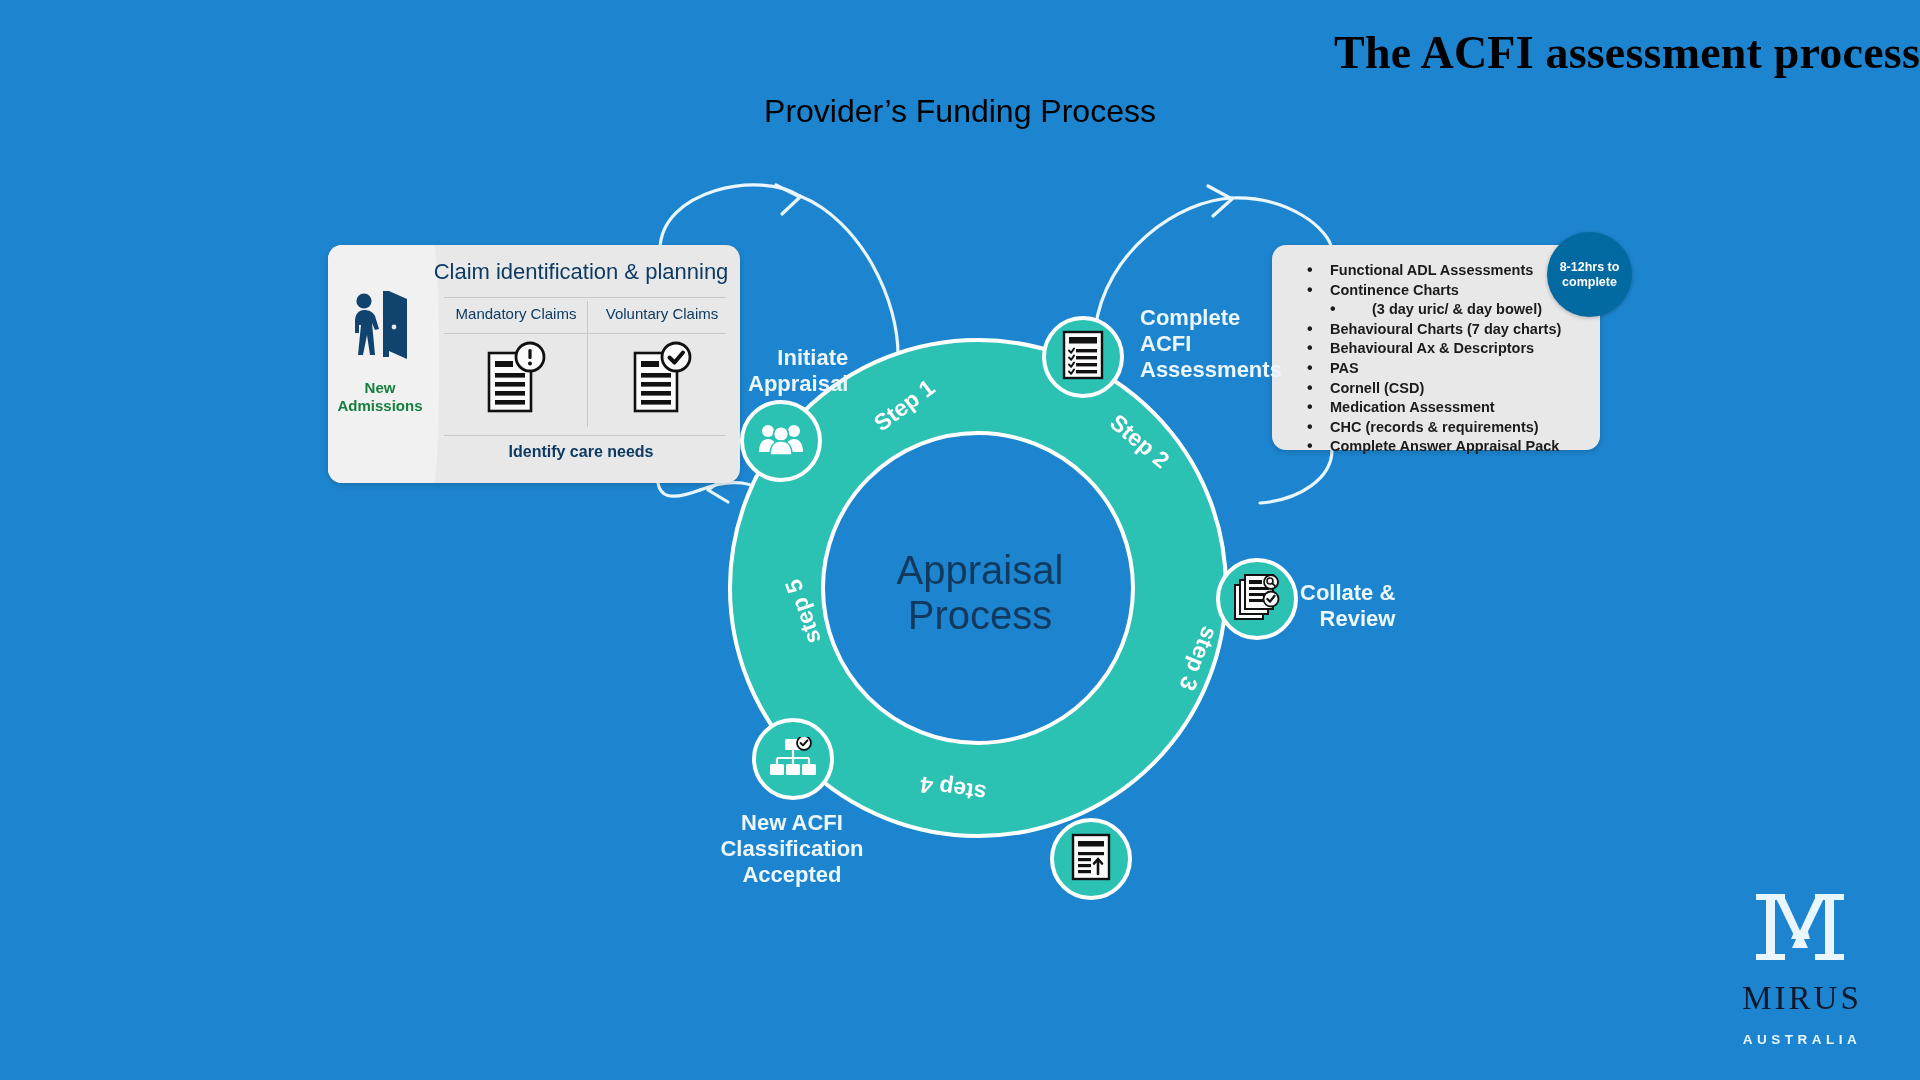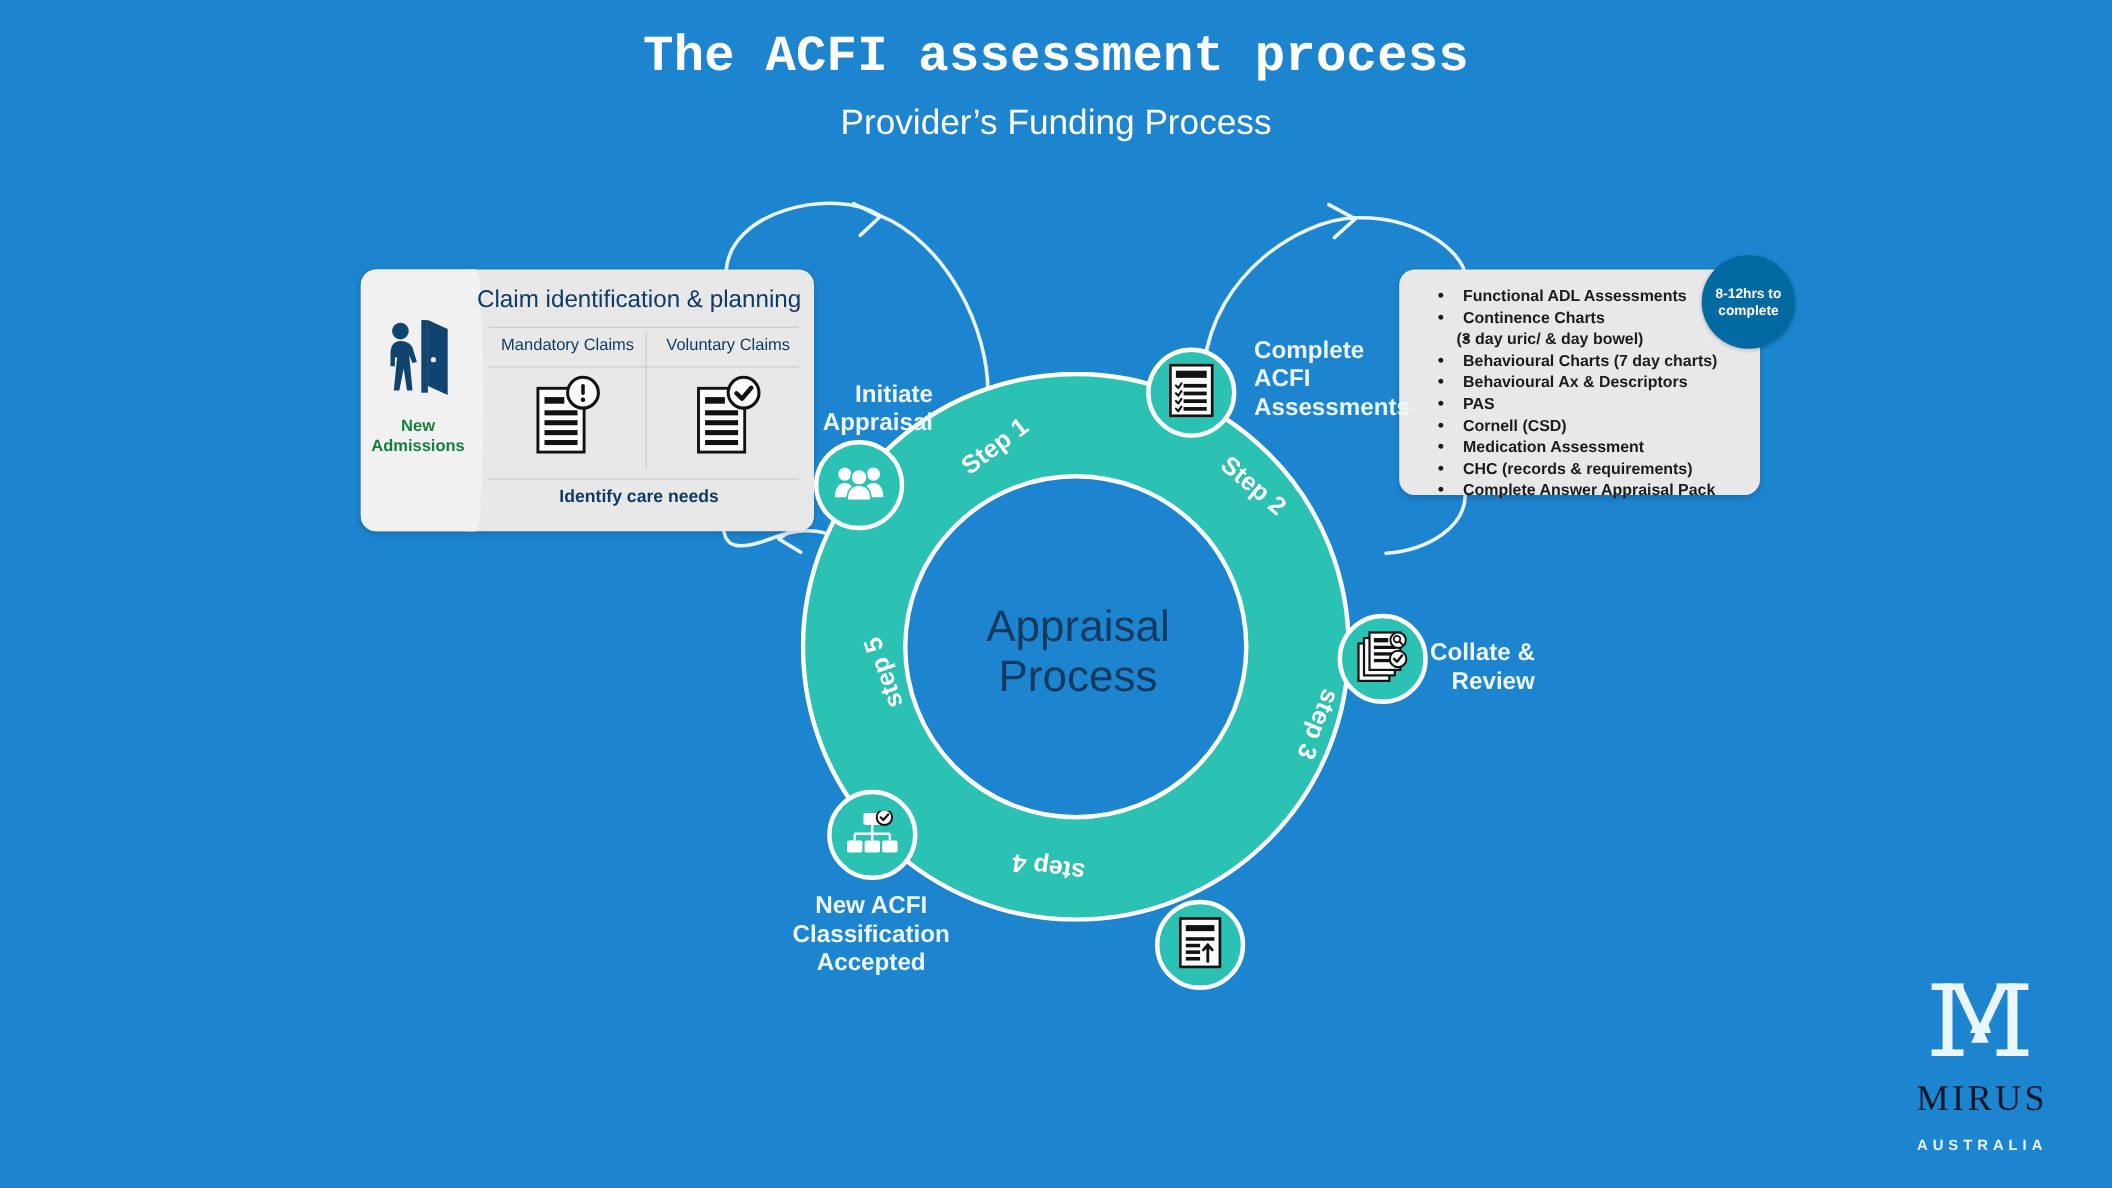--- a/index.html
+++ b/index.html
@@ -12,34 +12,34 @@
   }
   #stage {
     position: relative;
     width: 1920px; height: 1080px;
     background: #1d85d0;
   }
 
   
   #title {
     position: absolute; top: 26px; left: 0; width: 1920px;
-    text-align: center;
-    font-family: Liberation Mono, monospace;
+    text-align: right;
+    font-family: Liberation Serif, serif;
     font-weight: bold;
     font-size: 46px;
-    color: #ffffff;
+    color: #000000;
     letter-spacing: .2px;
   }
   #subtitle {
     position: absolute; top: 93px; left: 0; width: 1920px;
     text-align: center;
     font-family: "Liberation Sans", sans-serif;
     font-weight: 400;
     font-size: 32px;
-    color: #ffffff;
+    color: #000000;
   }
 
   
   .card {
     position: absolute;
     background: #e8e8e8;
     border-radius: 14px;
     box-shadow: 0 2px 6px rgba(0,0,0,.18);
   }
 
@@ -101,21 +101,21 @@
   #bullets li {
     position: relative;
     font-size: 14.5px; line-height: 19.6px;
     color: #1b1b1b; font-weight: 600;
     padding-left: 58px;
   }
   #bullets li:before {
     content: "\2022"; position: absolute; left: 35px; top: -1px;
     font-size: 16px; color: #1b1b1b;
   }
-  #bullets li.sub { padding-left: 52px; }
+  #bullets li.sub { padding-left: 52px; text-align: center; }
   #bullets li.sub:before { left: 58px; }
 
   #badge {
     position: absolute; left: 1547px; top: 232px;
     width: 85px; height: 85px; border-radius: 50%;
     background: #124a78;
     color: #ffffff; font-size: 12.5px; font-weight: 700; line-height: 1.2;
     display: flex; align-items: center; justify-content: center; text-align: center;
     white-space: pre-line;
     box-shadow: 0 1px 4px rgba(0,0,0,.25);

